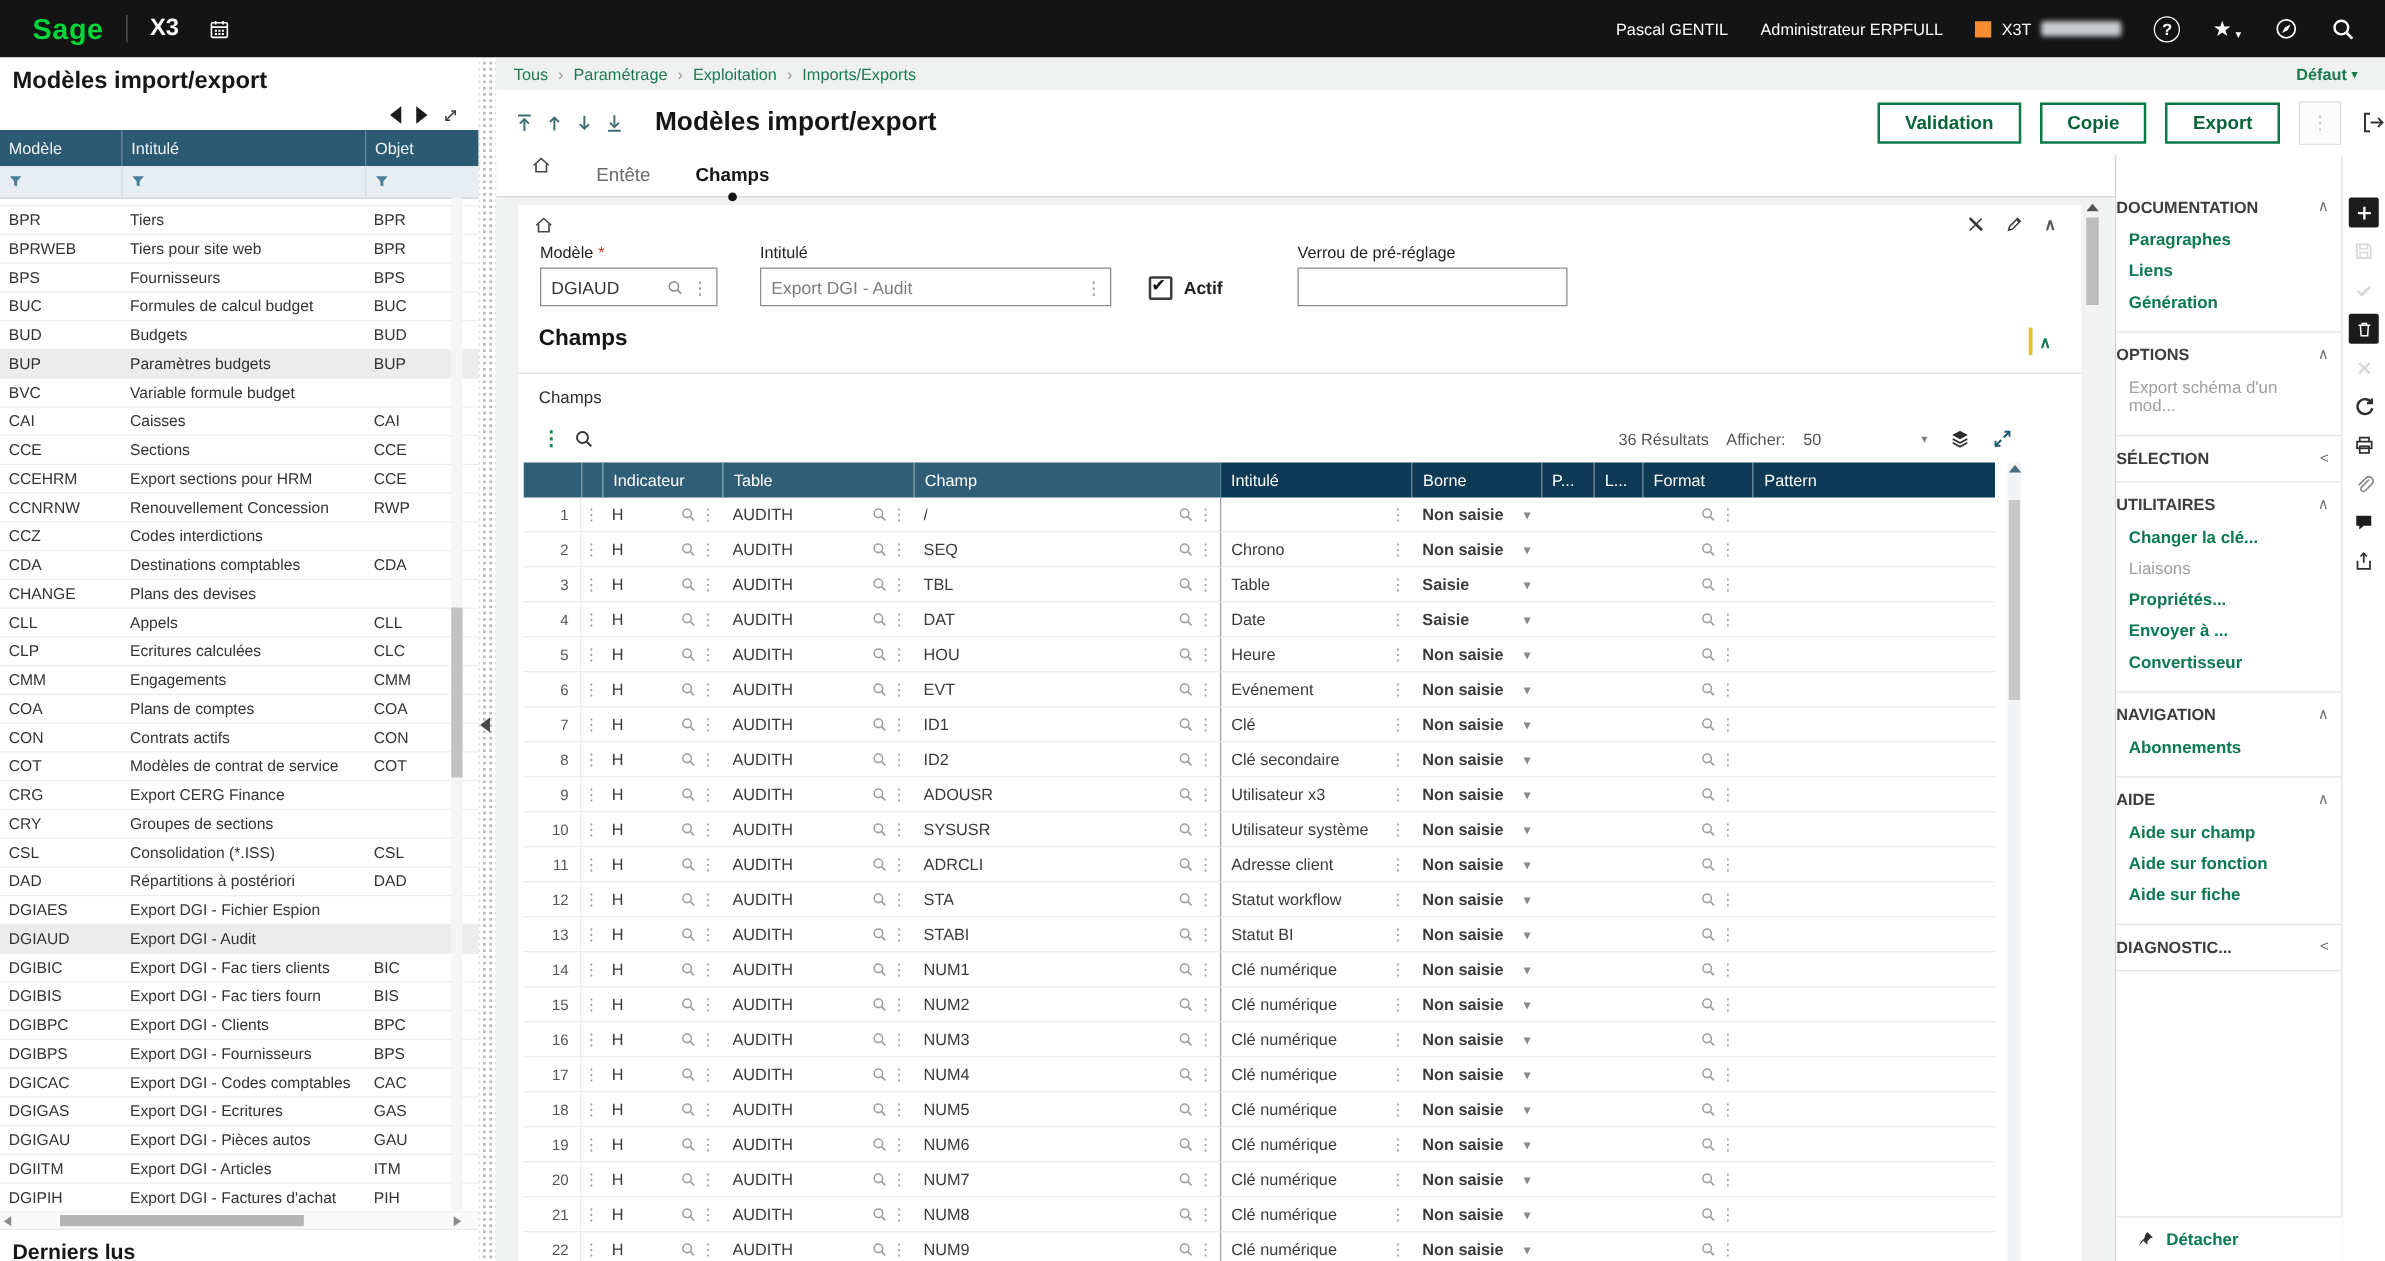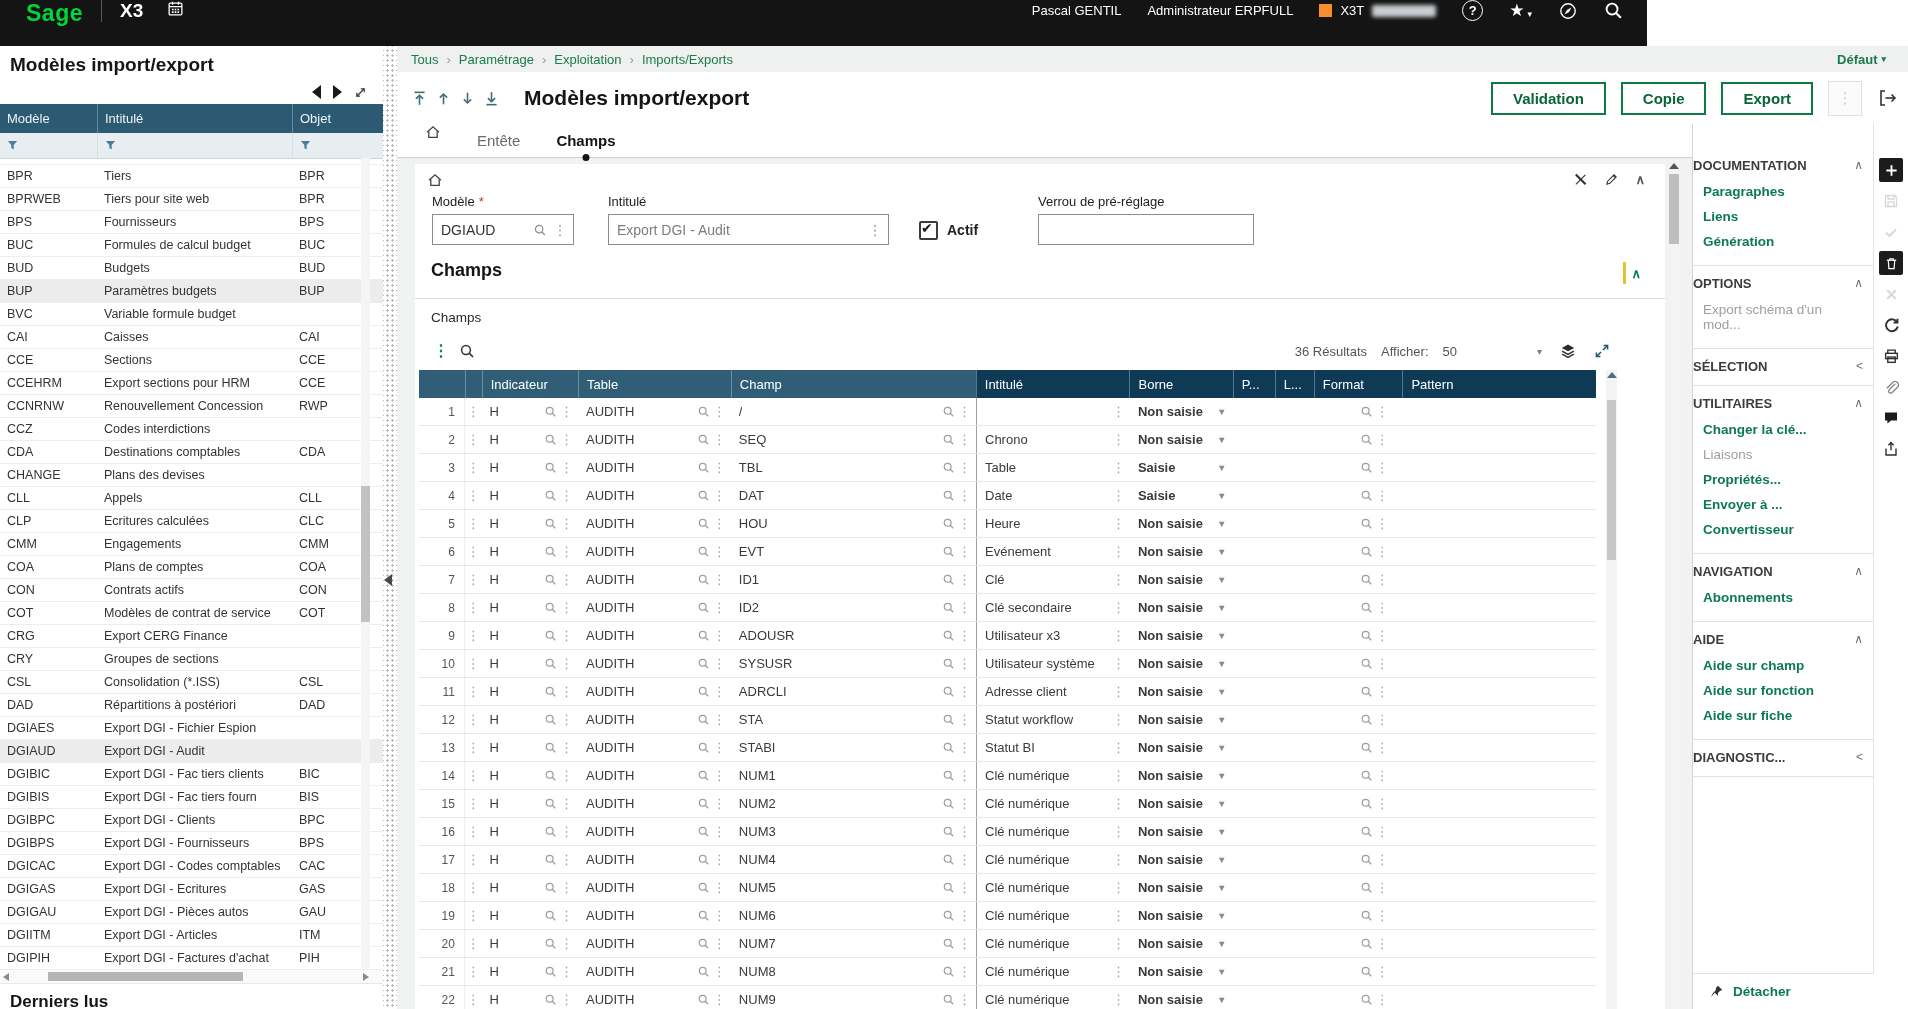--- a/index.html
+++ b/index.html
@@ -1,22 +1,22 @@
 <!DOCTYPE html>
 <html><head>
 <meta charset="utf-8">
 <style>
   html,body{margin:0;padding:0;background:#e8e8e8;}
   #app{position:relative;width:1908px;height:1009px;overflow:hidden;background:#fff;
        font-family:"Liberation Sans",sans-serif;font-size:13px;color:#333;}
   svg{display:block;}
 
   
-  #topbar{position:absolute;left:0;top:0;width:1647px;height:46px;background:#141414;
-          display:flex;align-items:flex-start;color:#fff;}
+  #topbar{position:absolute;left:0;top:0;width:1908px;height:46px;background:#141414;
+          display:flex;align-items:center;color:#fff;}
   .brand{color:#00d639;font-weight:bold;font-size:23px;margin-left:26px;letter-spacing:.5px;}
   .tb-sep{width:1px;height:22px;background:#5a5a5a;margin:0 18px;}
   .product{font-size:19px;font-weight:bold;}
   .tb-cal{margin-left:24px;cursor:pointer;}
   .tb-right{margin-left:auto;display:flex;align-items:center;gap:26px;margin-right:24px;font-size:13px;}
   .tb-user,.tb-role{cursor:pointer;}
   .tb-endpoint{display:flex;align-items:center;gap:8px;cursor:pointer;}
   .badge{width:13px;height:13px;background:#f68d2e;display:inline-block;}
   .blur-box{width:64px;height:12px;background:#c9cdd1;border-radius:2px;filter:blur(2px);}
   .help-circle{width:19px;height:19px;border:1.5px solid #fff;border-radius:50%;text-align:center;
@@ -67,21 +67,21 @@
   .crumb-sep{color:#9a9a9a;margin:0 8px;}
   .view-default{position:absolute;right:22px;color:#1b7a4e;font-weight:bold;display:flex;align-items:center;gap:4px;cursor:pointer;padding-left:27px;}
   .view-default .crt{font-size:9px;}
 
   
   #page-header{position:absolute;left:397px;top:72px;width:1511px;height:52px;background:#fff;
      display:flex;align-items:center;}
   .nav-arrows{display:flex;gap:7px;margin-left:14px;color:#3f6f74;}
   .nav-arrows span{cursor:pointer;}
   .pg-title{font-size:21px;font-weight:bold;margin-left:24px;color:#151515;}
-  .hdr-actions{margin-left:auto;display:flex;align-items:center;gap:15px;padding-right:11px;}
+  .hdr-actions{margin-left:auto;display:flex;align-items:center;gap:15px;padding-right:0;}
   .btn{border:2px solid #0c7946;color:#09643a;font-weight:bold;font-size:15px;background:#fff;
        padding:0 20px;height:33px;cursor:pointer;font-family:"Liberation Sans",sans-serif;}
   .kebab-btn{width:32px;height:33px;border:1px solid #e0e0e0;background:#fbfbfb;color:#c9c9c9;
        font-size:15px;display:flex;align-items:center;justify-content:center;cursor:pointer;}
   .exit-ic{cursor:pointer;}
 
   
   #main-col{position:absolute;left:397px;top:124px;width:1295px;height:885px;background:#f1f2f2;overflow:hidden;}
   .tabbar{position:absolute;left:0;top:0;width:100%;height:34px;background:#fff;
      border-bottom:1px solid #cfcfcf;display:flex;box-sizing:border-box;}

